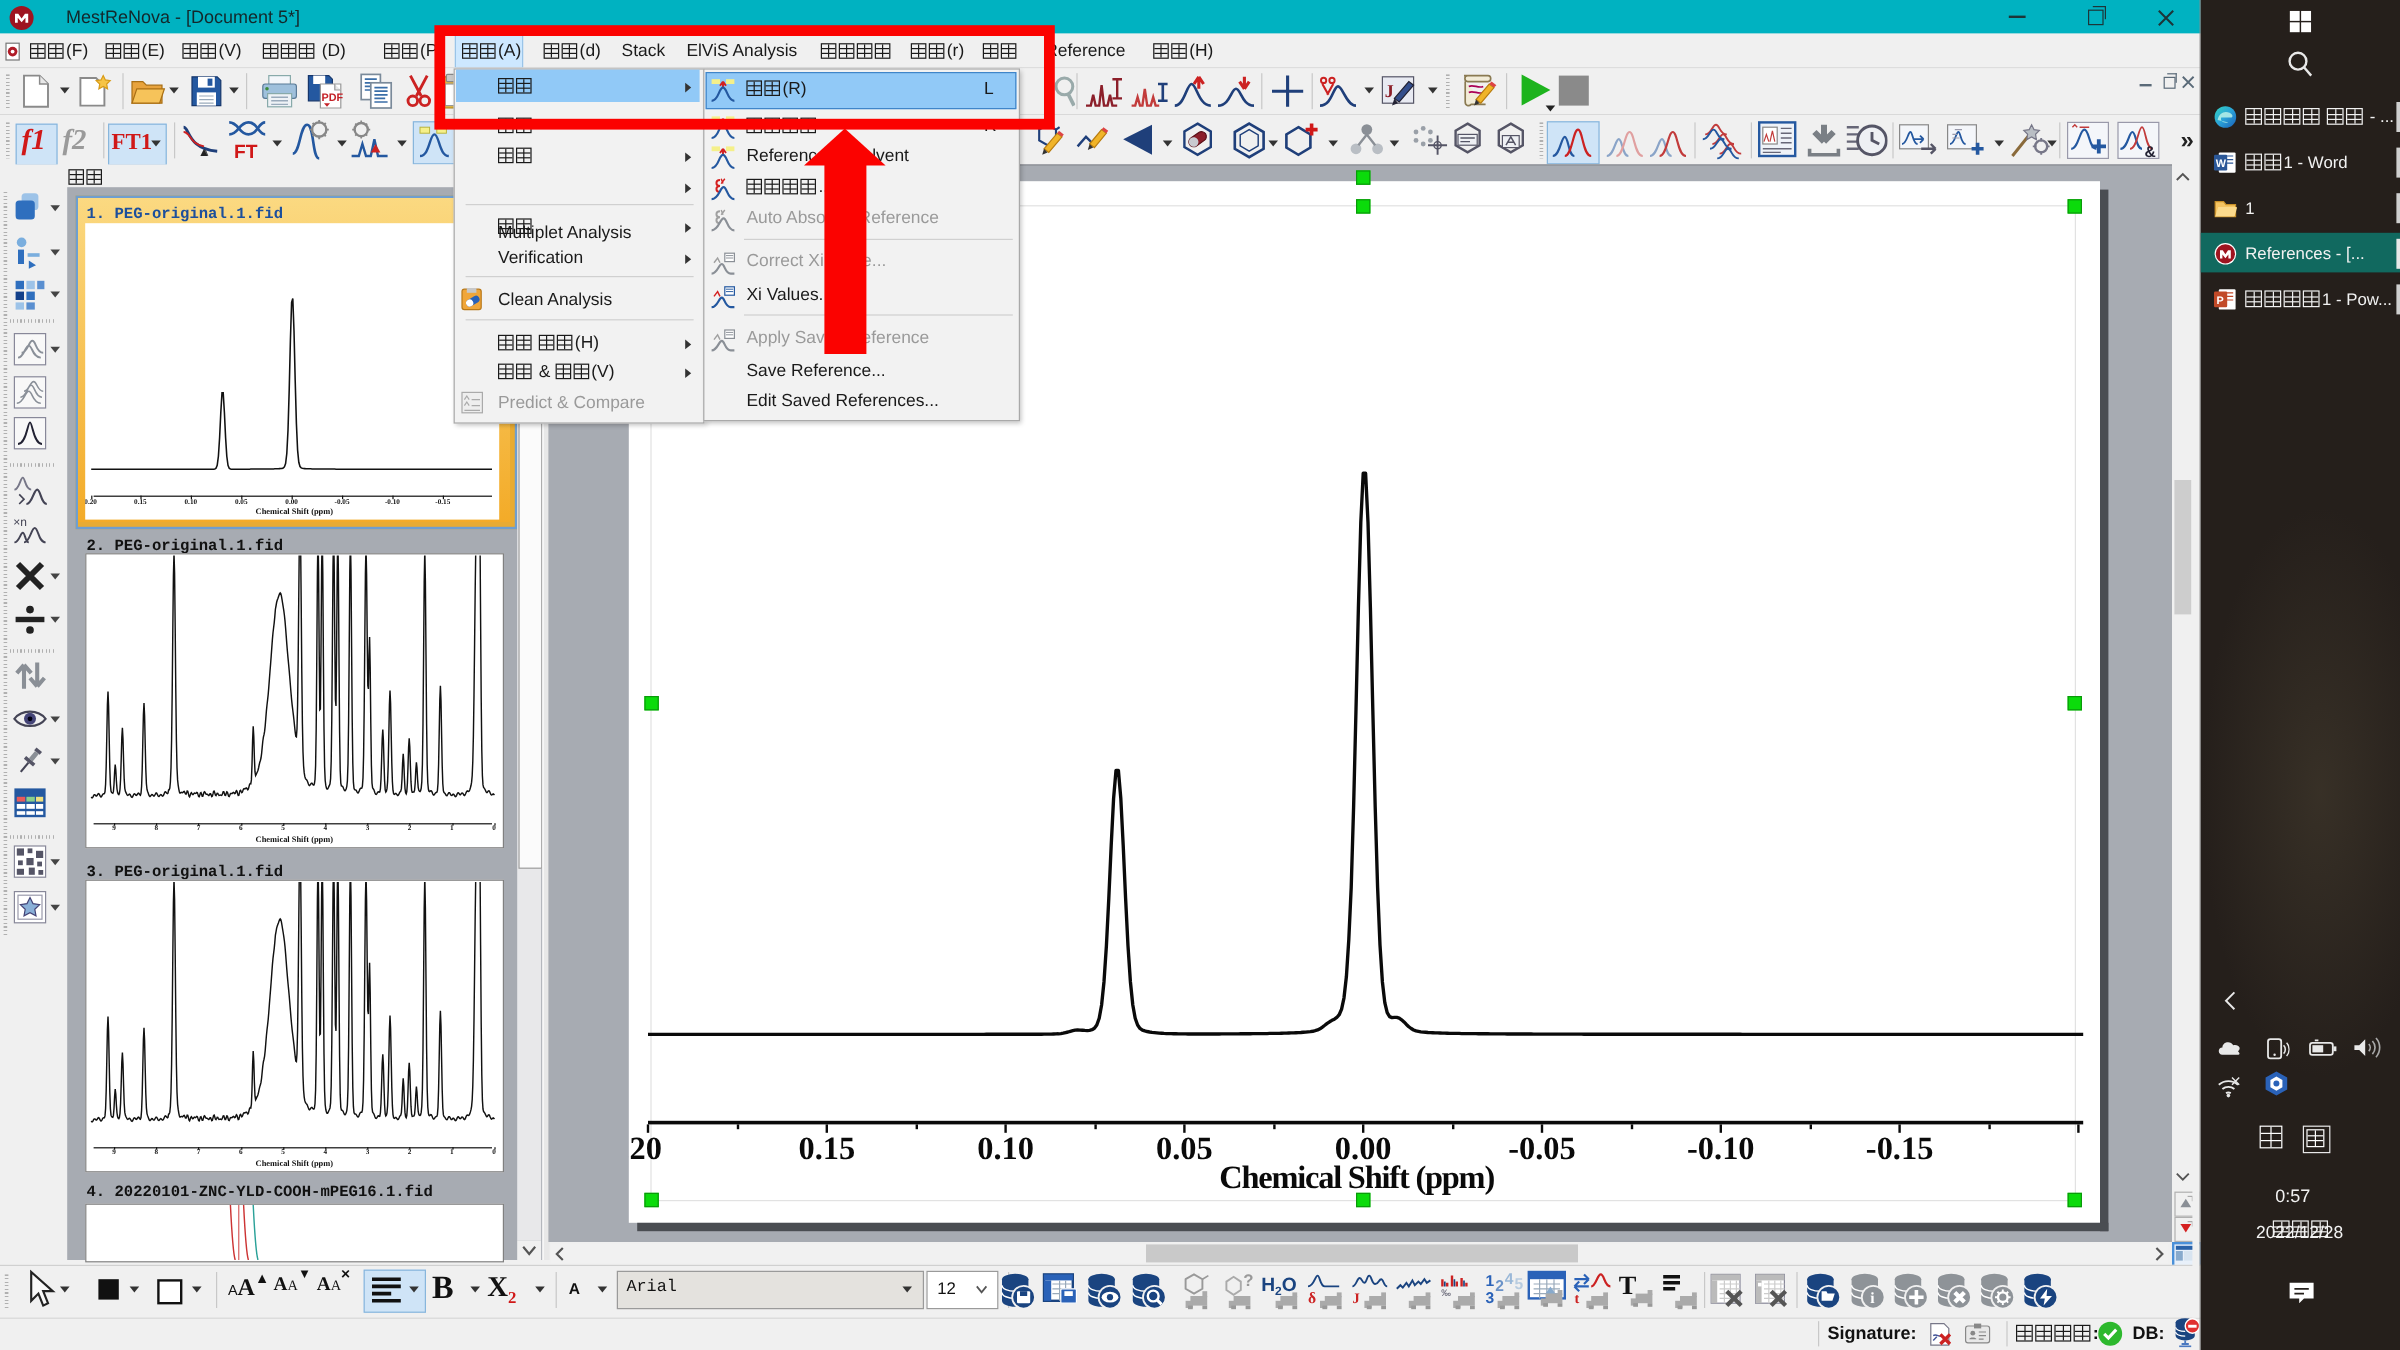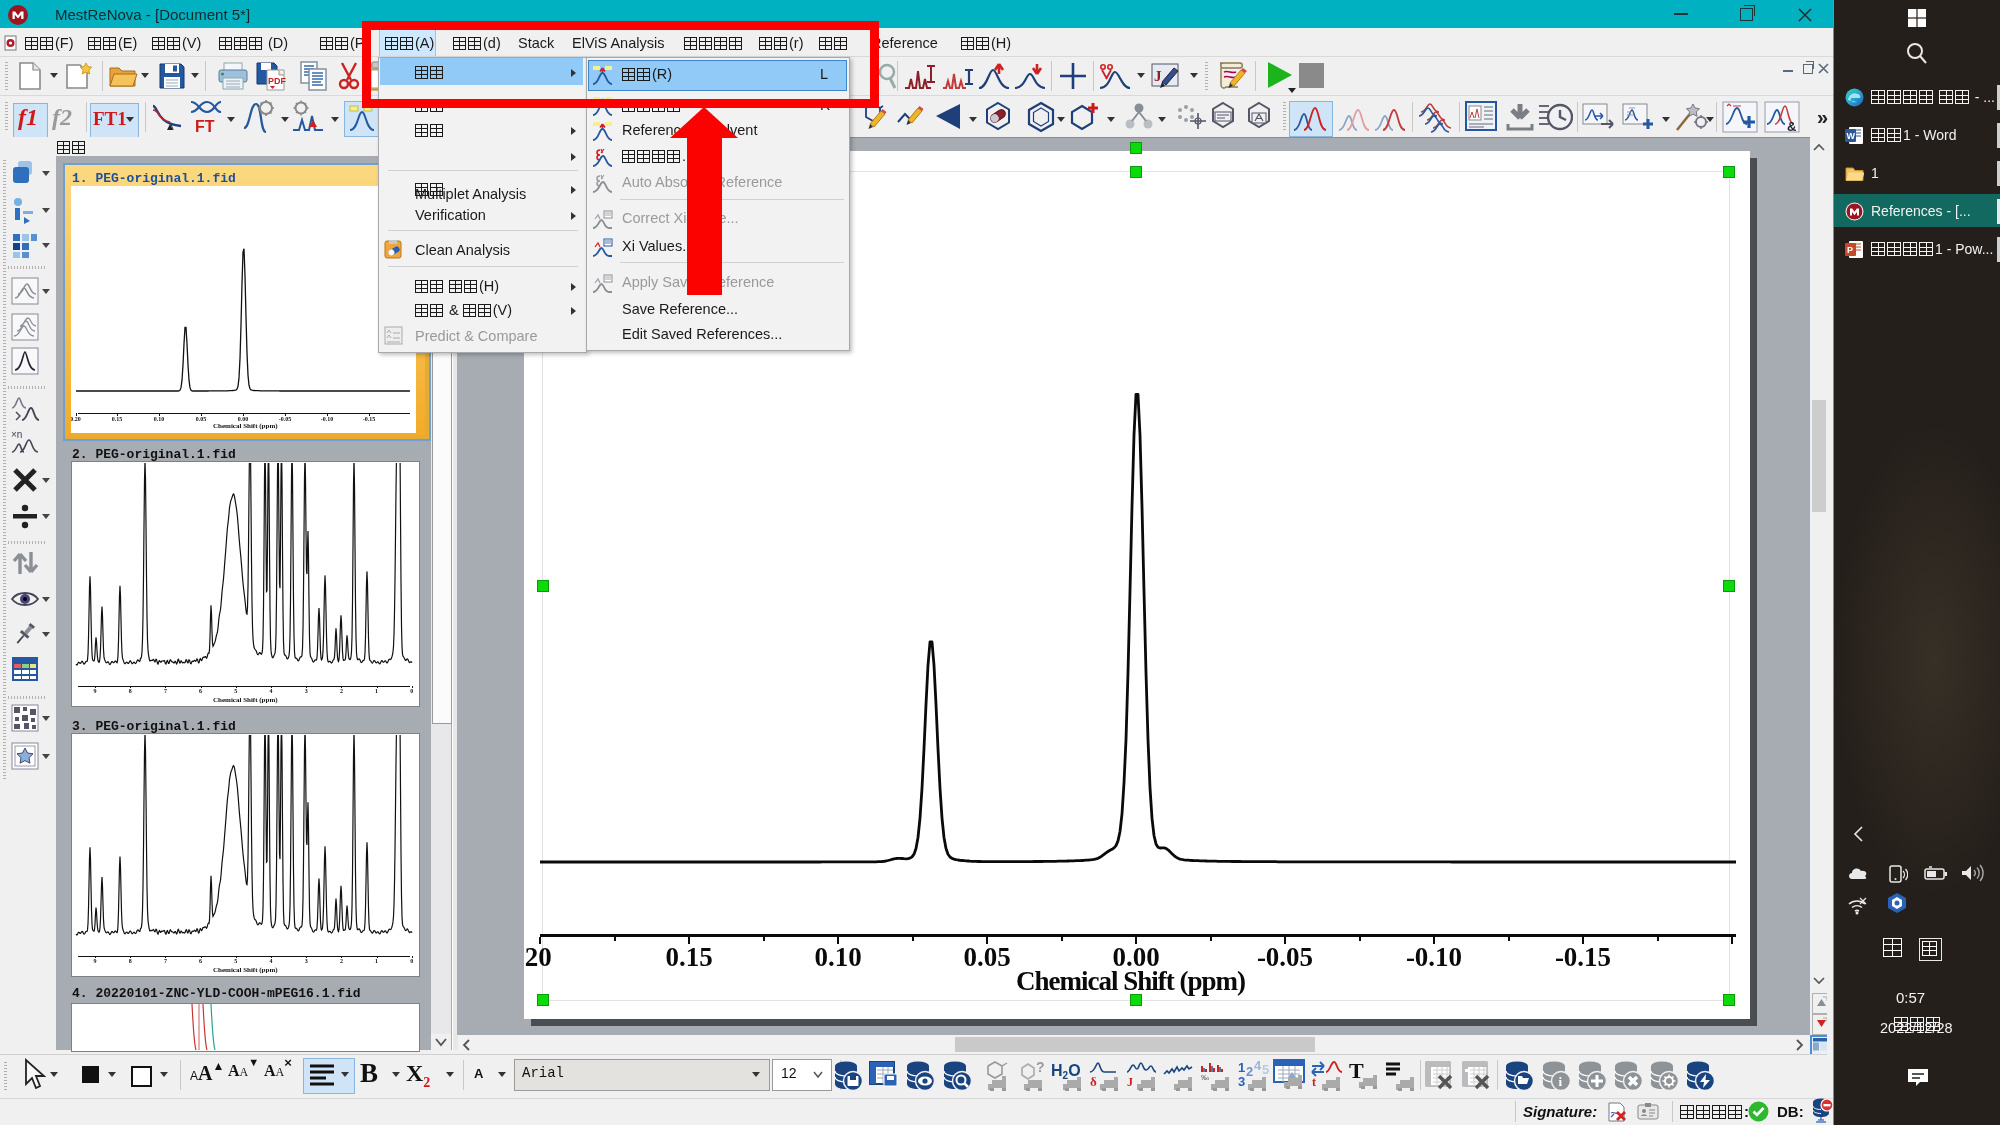--- a/index.html
+++ b/index.html
@@ -881,21 +881,21 @@
   </svg>
 <svg class="ab" style="left:1685px;top:1060px;" width="32" height="32" viewBox="0 0 32 32">
     <ellipse cx="13" cy="6" rx="11" ry="4.5" fill="#1a4480"></ellipse>
     <path d="M2 6 V24 C2 27 7 29 13 29 C19 29 24 27 24 24 V6" fill="#1a4480"></path>
     <path d="M2 11 C2 14 7 16 13 16 M2 17 C2 20 7 22 13 22" stroke="#fff" stroke-width="1.2" fill="none"></path>
     <circle cx="20" cy="21" r="9.5" fill="#1a4480" stroke="#f0f0f0" stroke-width="1.5"></circle>
     <path d="M21 14 L15 22 H19 L18 28 L25 20 H20.5 Z" fill="#fff"></path>
   </svg>
 <div class="ab" style="left:0px;top:1098px;width:1838px;height:27px;background:#f0f0f0;border-top:1px solid #d8d8d8;"></div>
 <div class="sep" style="left:1515px;top:1101px;height:21px;"></div>
-<div class="ab" style="left:1523px;top:1103px;white-space:nowrap;font-size:15px;font-weight:bold;color:#111;font-style:italic;">Signature:</div>
+<div class="ab" style="left:1523px;top:1103px;white-space:nowrap;font-size:15px;font-weight:bold;color:#111;">Signature:</div>
 <svg class="ab" style="left:1606px;top:1101px;" width="22" height="22" viewBox="0 0 22 22">
     <path d="M3 2 H14 L18 6 V20 H3 Z" fill="#fff" stroke="#778"></path>
     <path d="M5 12 C8 10 10 14 13 12 M5 16 l3-3" stroke="#459" stroke-width="1.2" fill="none"></path>
     <path d="M11 11 L19 19 M19 11 L11 19" stroke="#c22" stroke-width="2.8"></path>
   </svg>
 <svg class="ab" style="left:1637px;top:1102px;" width="22" height="20" viewBox="0 0 22 20">
     <rect x="1" y="3" width="20" height="14" rx="2" fill="#e8e8e8" stroke="#888"></rect>
     <rect x="8" y="1" width="6" height="4" fill="#888"></rect>
     <circle cx="7" cy="9" r="2" fill="#888"></circle>
     <path d="M4 14 c0-2 6-2 6 0 Z" fill="#888"></path>

